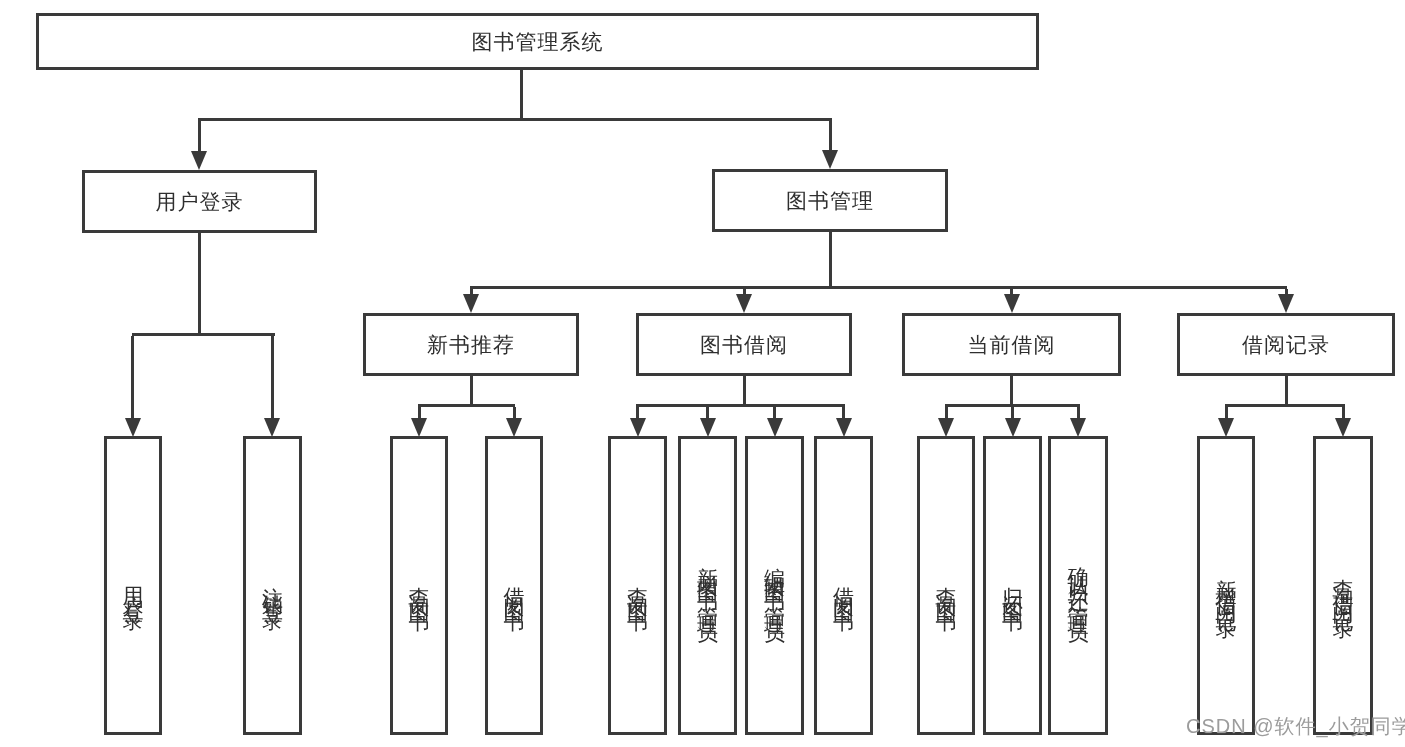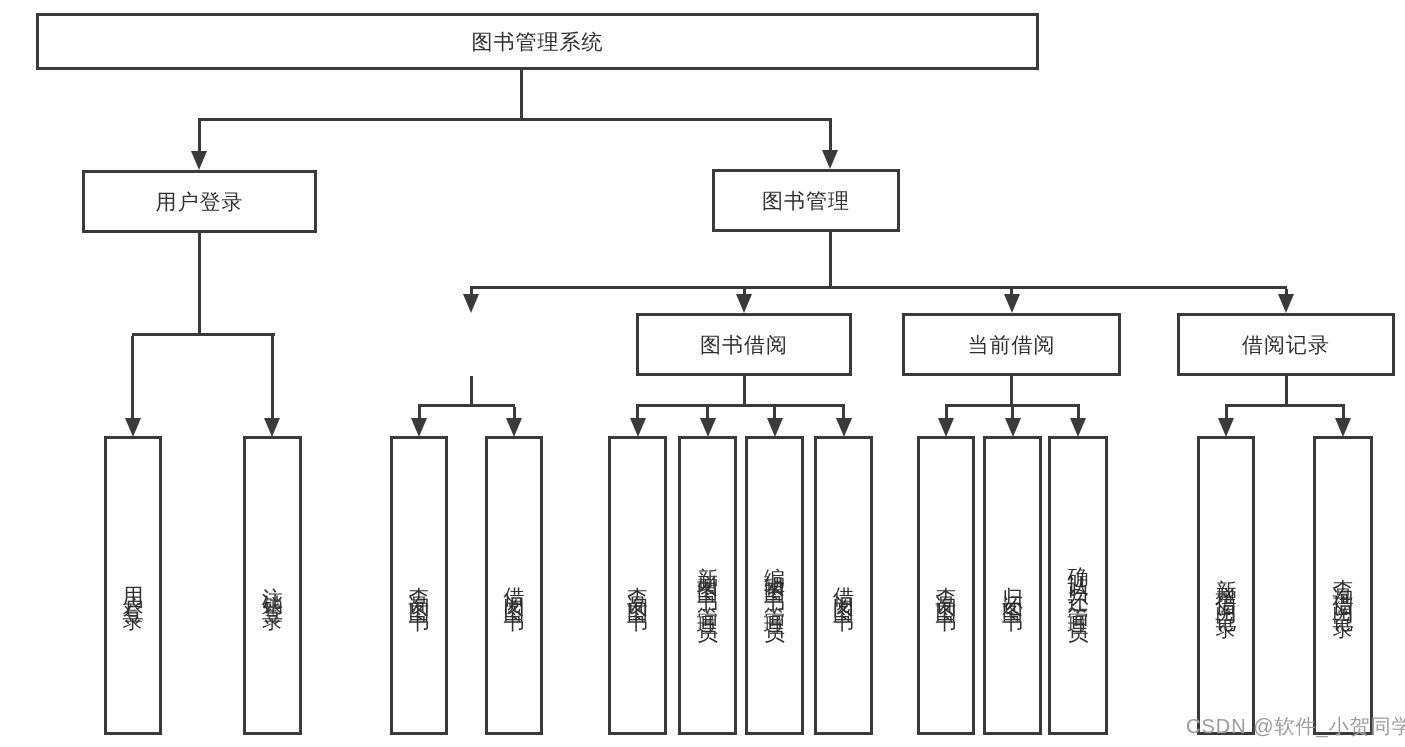--- a/index.html
+++ b/index.html
@@ -76,22 +76,23 @@
   }
 </style>
 </head>
 <body>
 
 <div class="stage">
 
   <div class="hbox" style="left:20px;top:13px;width:1003px;height:57px;margin-left:16px;">图书管理系统</div>
 
   <div class="hbox" style="left:82px;top:170px;width:235px;height:63px;">用户登录</div>
-  <div class="hbox" style="left:712px;top:169px;width:188px;height:63px;">图书管理</div>
+  <div class="hbox" style="left:712px;top:169px;width:236px;height:63px;">图书管理</div>
 
+  <div class="hbox" style="left:363px;top:313px;width:216px;height:63px;">新书推荐</div>
   <div class="hbox" style="left:902px;top:313px;width:219px;height:63px;">当前借阅</div>
   <div class="hbox" style="left:636px;top:313px;width:216px;height:63px;">图书借阅</div>
   <div class="hbox" style="left:1177px;top:313px;width:218px;height:63px;">借阅记录</div>
 
   <div class="vbox" style="left:104px;width:58px;">用户登录</div>
   <div class="vbox" style="left:243px;width:59px;">注销登录</div>
 
   <div class="vbox" style="left:390px;width:58px;">查询图书</div>
   <div class="vbox" style="left:485px;width:58px;">借阅图书</div>
 

